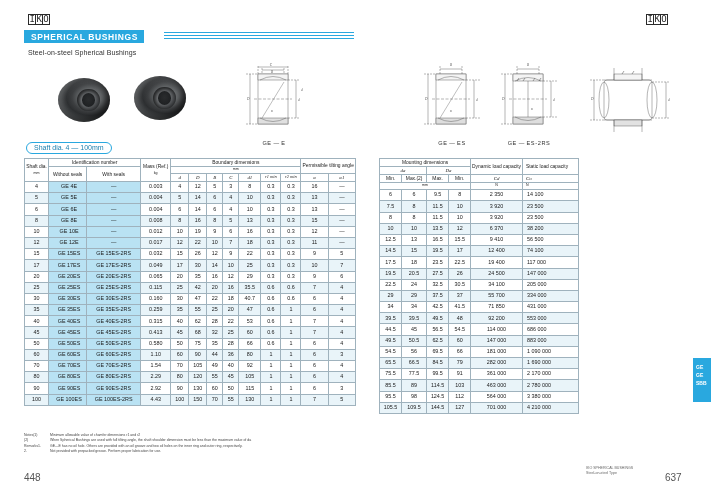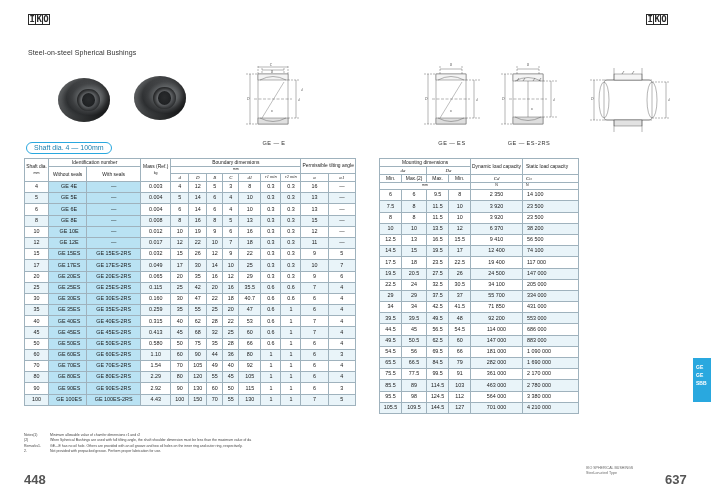--- a/index.html
+++ b/index.html
@@ -19,21 +19,21 @@
   .spread-gutter {
     position: absolute; left: 364px; top: 0;
     width: 1px; height: 500px;
     background: #ffffff;
   }
 
   
   .logo {
     position: absolute;
     font-family: "DejaVu Sans Mono", monospace;
-    font-weight: bold;
+    font-weight: normal;
     font-size: 11px;
     letter-spacing: -0.5px;
     color: #2a2a2a;
   }
   .logo span {
     display: inline-block;
     border: 1px solid #2a2a2a;
     padding: 0 0.5px;
     line-height: 9px;
     margin-right: -1px;
@@ -181,23 +181,23 @@
     color: #fff;
     font-size: 5px;
     font-weight: bold;
     line-height: 8px;
     padding: 5px 0 0 3px;
   }
 
   
   .folio {
     position: absolute;
-    font-size: 13px;
+    font-size: 10px;
     color: #555;
-    font-weight: bold;
+    font-weight: normal;
   }
   #folio-left { left: 24px; top: 472px; }
   #folio-right { left: 665px; top: 472px; }
   .footer-code {
     position: absolute; left: 586px; top: 466px;
     font-size: 3.6px;
     color: #666;
     line-height: 1.5;
     text-align: left;
   }
@@ -209,20 +209,28 @@
 
   <div class="spread-gutter"></div>
 
   <div class="logo" id="logo-left">
     <span>I</span><span>K</span><span>O</span>
   </div>
   <div class="logo" id="logo-right">
     <span>I</span><span>K</span><span>O</span>
   </div>
 
+  <div class="title-band">
+    <div class="title-box">SPHERICAL BUSHINGS</div>
+    <div class="title-rules">
+      <i></i>
+        <i></i>
+        <i></i>
+    </div>
+  </div>
   <div class="subtitle">Steel-on-steel Spherical Bushings</div>
 
   <div class="bush" id="photo-a"></div>
   <div class="bush" id="photo-b"></div>
 
   <div class="drawing" style="left:232px; top:60px; width:84px;">
     <svg width="84" height="78" viewBox="0 0 84 78">
       <g stroke="#444" stroke-width="0.4" fill="none">
         <rect x="26" y="14" width="30" height="50"></rect>
         <rect x="26" y="14" width="30" height="6" fill="#f4f4f4"></rect>

